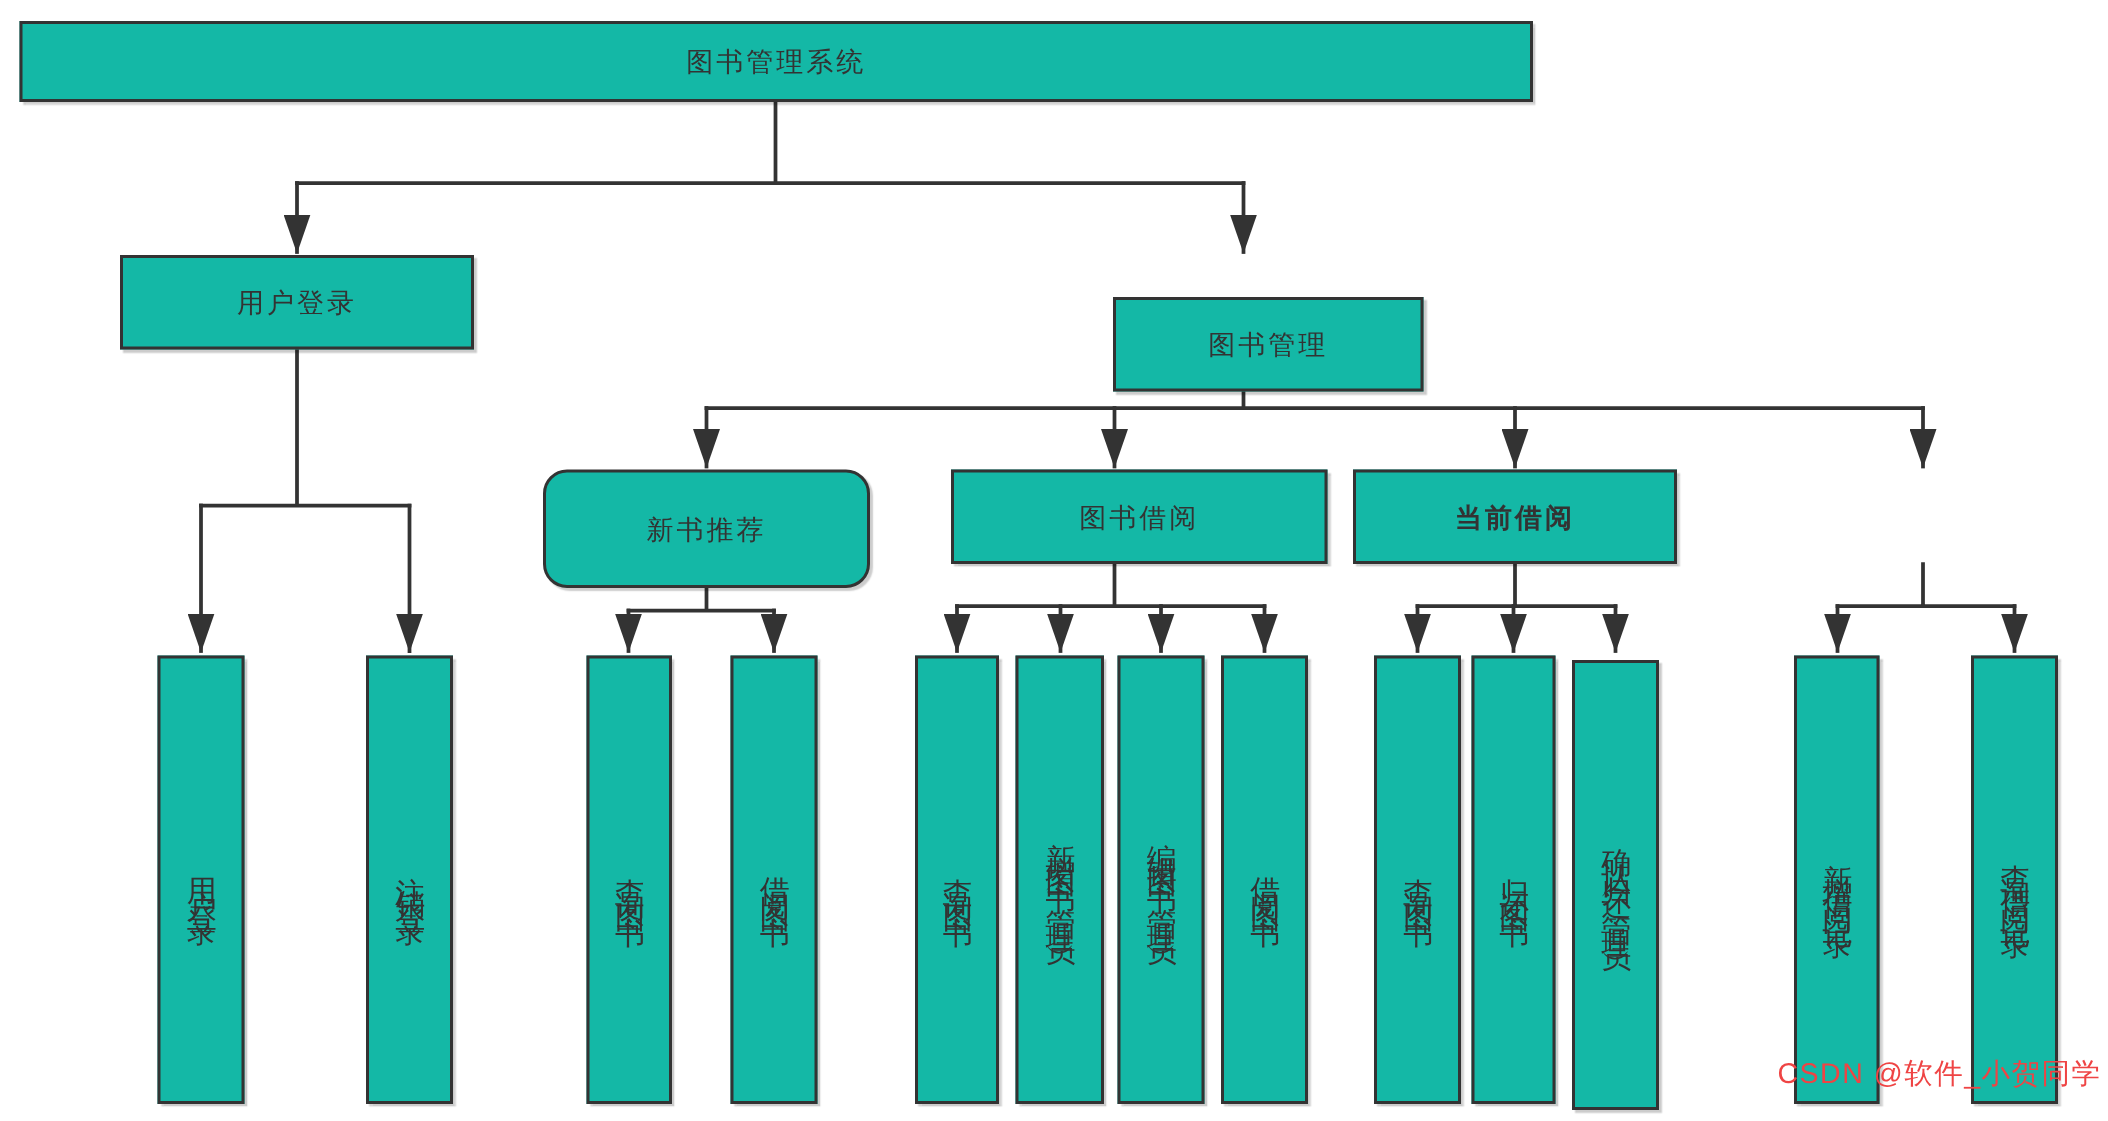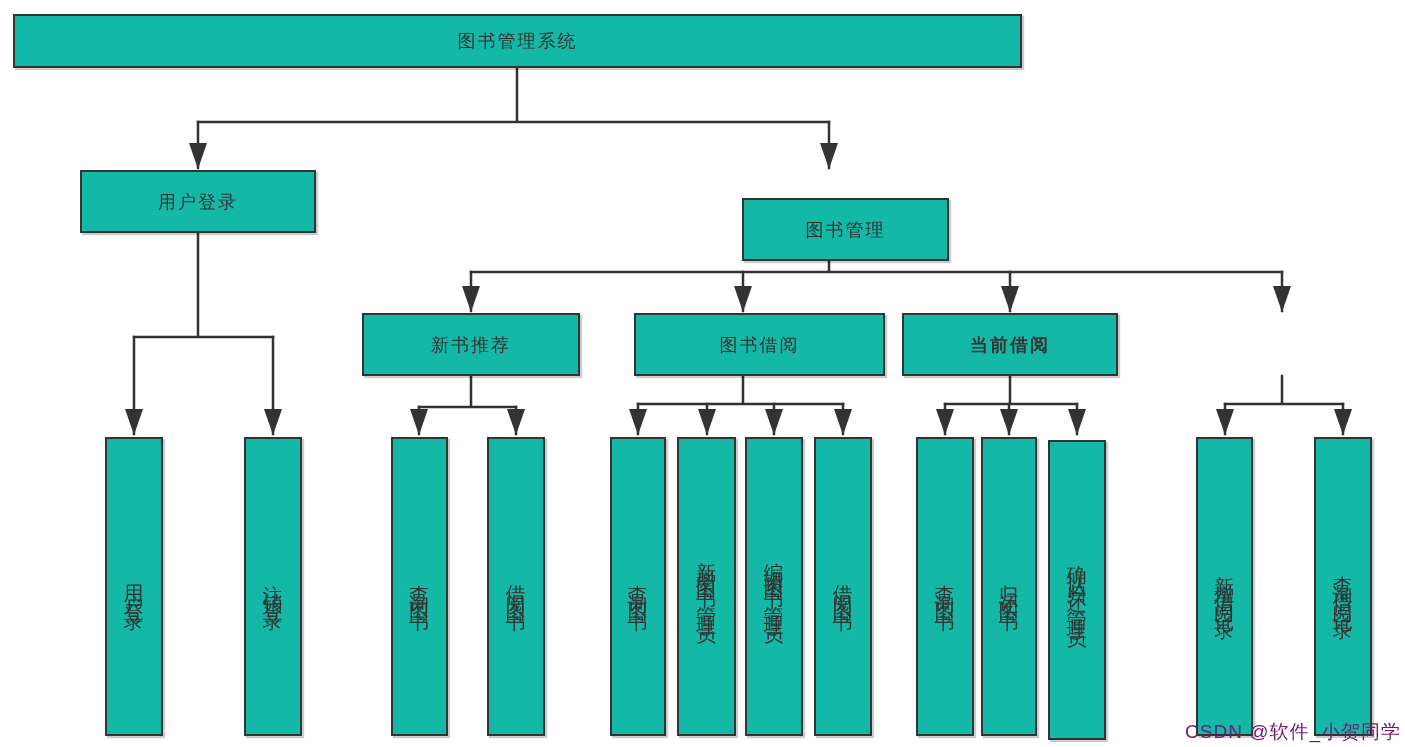--- a/index.html
+++ b/index.html
@@ -45,24 +45,24 @@
     font-size: 20px;
     letter-spacing: 9px;
     line-height: 1;
   }
   .node .label {
     white-space: nowrap;
   }
   #watermark {
     position: absolute;
     right: 4px;
-    bottom: 2px;
+    bottom: 18px;
     font-size: 19px;
     letter-spacing: 1px;
-    color: #701a75;
+    color: #ef4444;
     z-index: 10;
   }
 </style>
 </head>
 <body>
 
 <div id="chart">
 
   <svg id="connectors" width="1405" height="747" viewBox="0 0 1405 747">
     <defs>
@@ -111,21 +111,21 @@
     <span class="label">图书管理系统</span>
   </div>
 
   <div class="node hbox" style="left:80px; top:170px; width:236px; height:63px;">
     <span class="label">用户登录</span>
   </div>
   <div class="node hbox" style="left:742px; top:170px; width:207px; height:63px;margin-top:28px;">
     <span class="label">图书管理</span>
   </div>
 
-  <div class="node hbox" style="left:362px; top:313px; width:218px; height:63px;">
+  <div class="node hbox" style="left:362px; top:313px; width:218px; height:79px;border-radius:16px;">
     <span class="label">新书推荐</span>
   </div>
   <div class="node hbox" style="left:634px; top:313px; width:251px; height:63px;">
     <span class="label">图书借阅</span>
   </div>
   <div class="node hbox" style="left:902px; top:313px; width:216px; height:63px;font-weight:bold;">
     <span class="label">当前借阅</span>
   </div>
 
   <div class="node vbox" style="left:105px; top:437px; width:58px; height:299px;">

